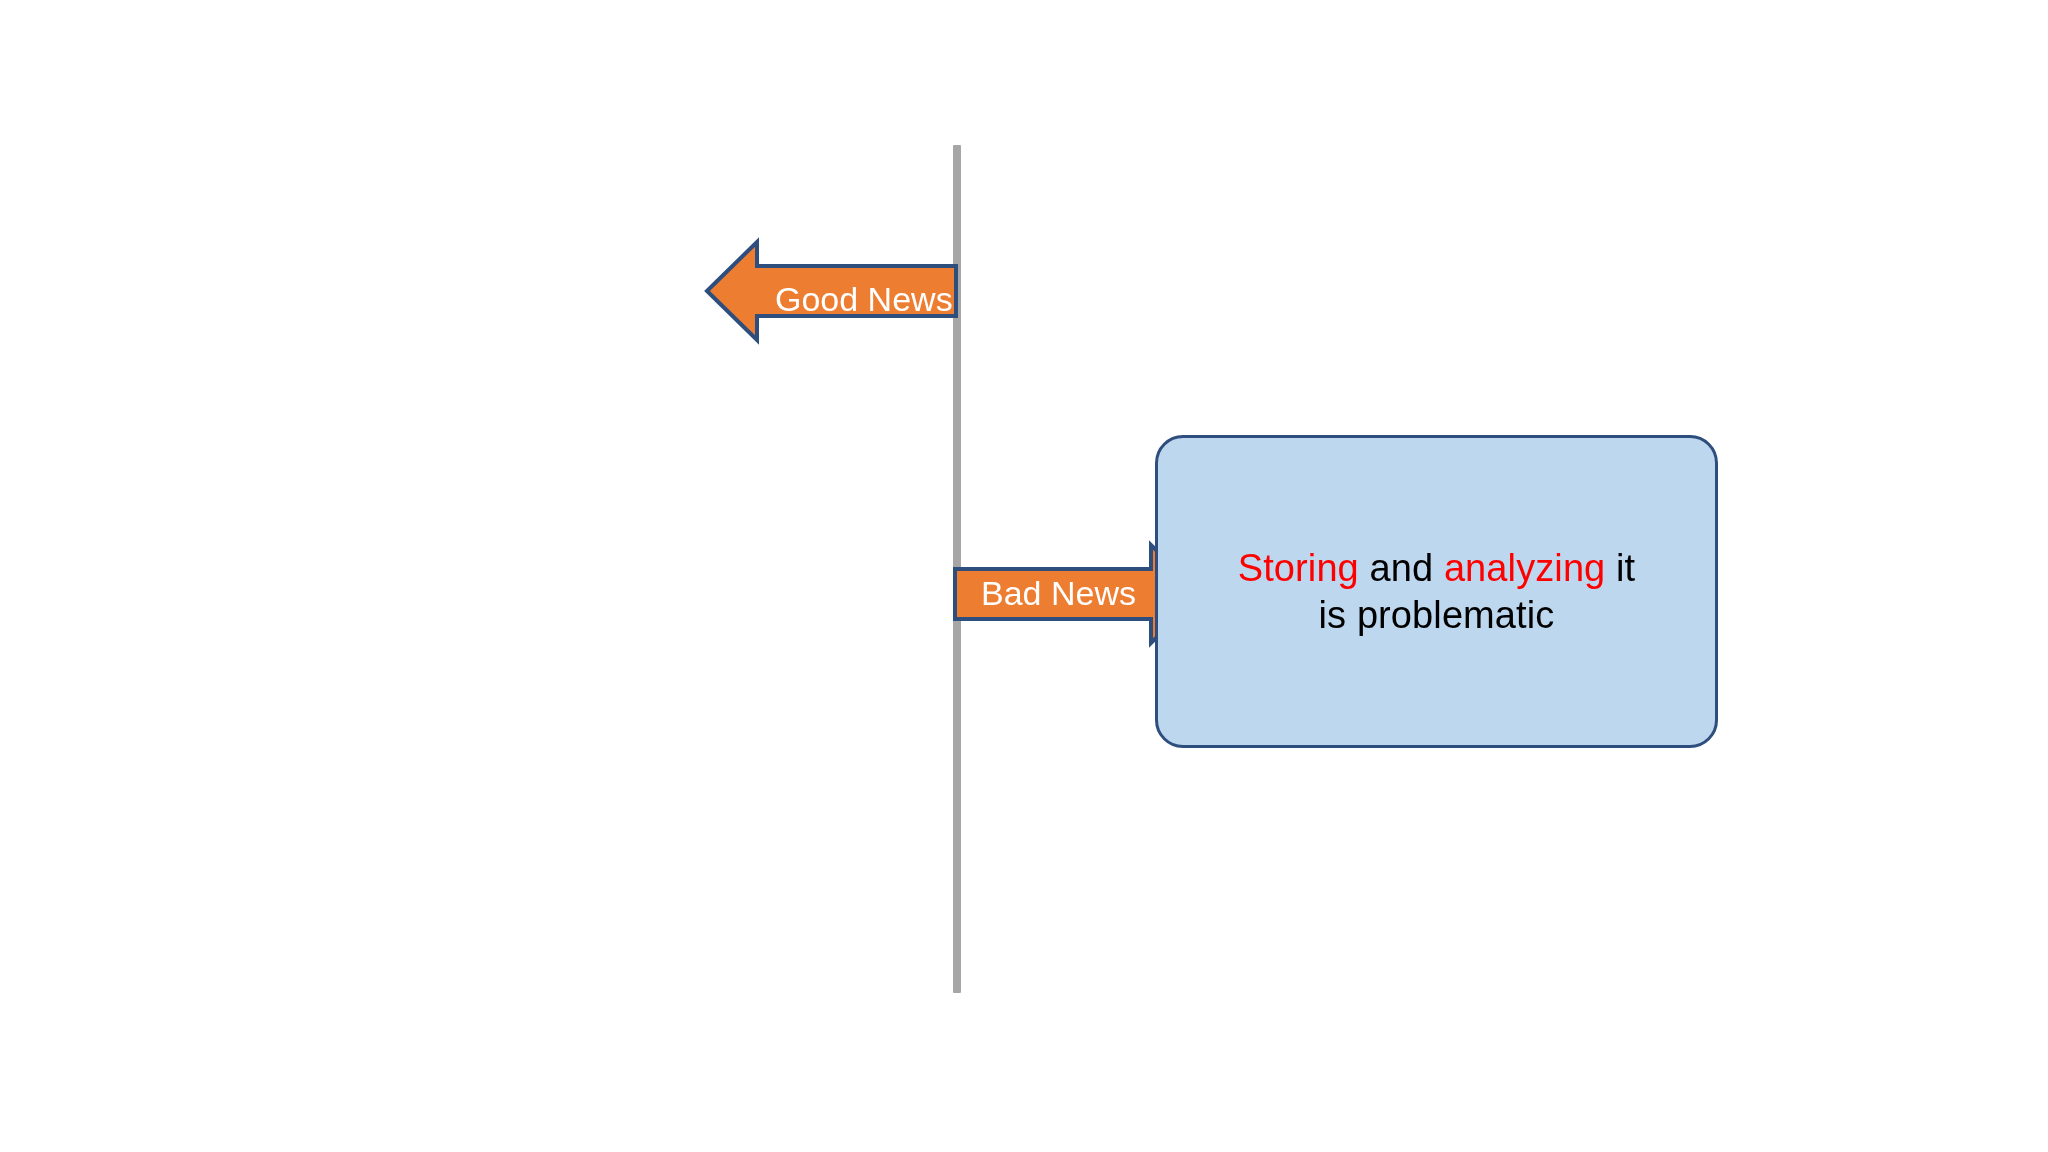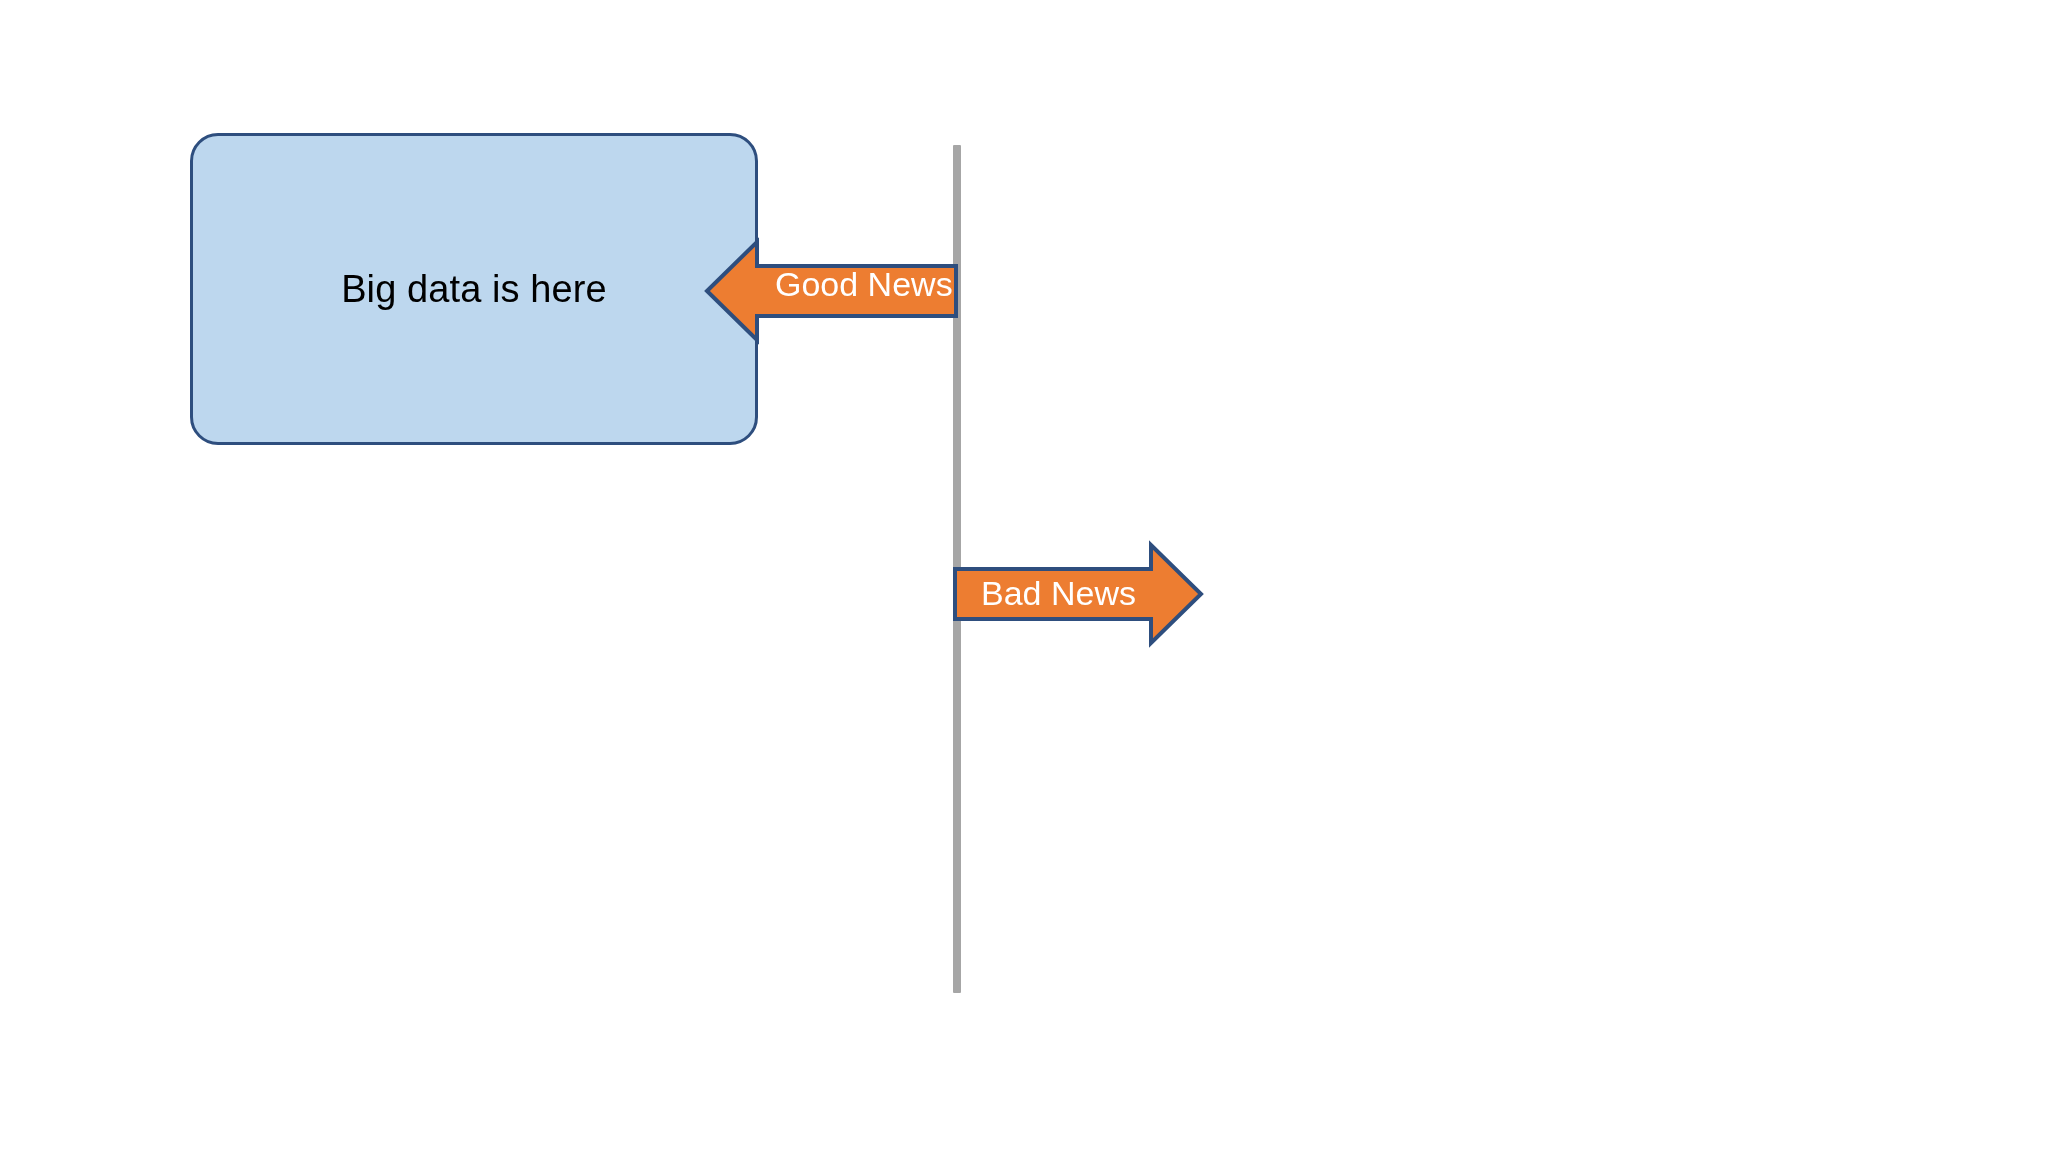--- a/index.html
+++ b/index.html
@@ -83,53 +83,53 @@
   }
 
   #arrow-good-news {
     left: 703px;
     top: 238px;
     width: 256px;
     height: 106px;
   }
   #arrow-good-news .arrow-label {
     left: 72px;
-    top: 29px;
+    top: 44px;
   }
 
   #arrow-bad-news {
     left: 953px;
     top: 541px;
     width: 252px;
     height: 106px;
   }
   #arrow-bad-news .arrow-label {
     left: 28px;
     top: 35px;
   }
 </style>
 </head>
 <body>
 
 <div id="canvas">
 
-  <div class="rrect" id="box-big-data">
-    <span class="rrect-text">Big data is here</span>
-  </div>
 
   <div id="divider"></div>
 
   <div class="arrow-wrap" id="arrow-good-news">
     <svg width="256" height="106" viewBox="0 0 256 106">
       <polygon points="4,53 54,4 54,28 253,28 253,78 54,78 54,102" fill="#ED7D31" stroke="#2E4E7E" stroke-width="4" stroke-linejoin="miter"></polygon>
     </svg>
     <span class="arrow-label">Good News</span>
   </div>
 
   <div class="arrow-wrap" id="arrow-bad-news">
     <svg width="252" height="106" viewBox="0 0 252 106">
       <polygon points="2,28 198,28 198,4 248,53 198,102 198,78 2,78" fill="#ED7D31" stroke="#2E4E7E" stroke-width="4" stroke-linejoin="miter"></polygon>
     </svg>
     <span class="arrow-label">Bad News</span>
   </div>
 
+  <div class="rrect" id="box-problematic">
+    <span class="rrect-text"><span style="color: rgb(255, 0, 0);">Storing</span><span style="color: rgb(0, 0, 0);"> and </span><span style="color: rgb(255, 0, 0);">analyzing</span><span style="color: rgb(0, 0, 0);"> it is problematic</span></span>
+  </div>
 
 </div>
 
 </body></html>

